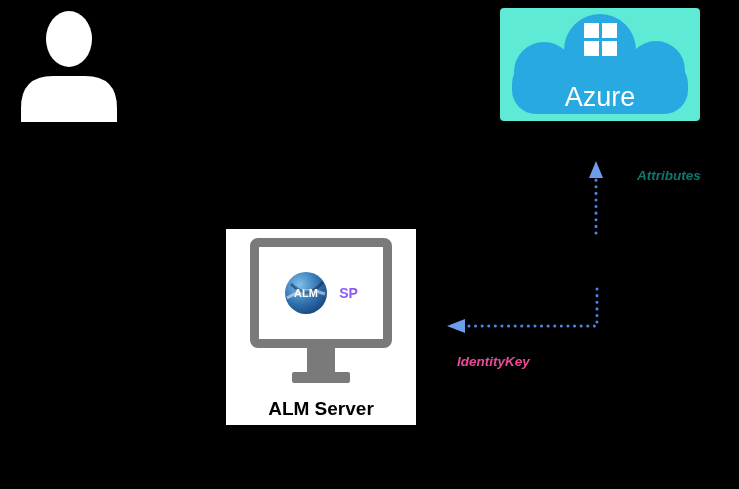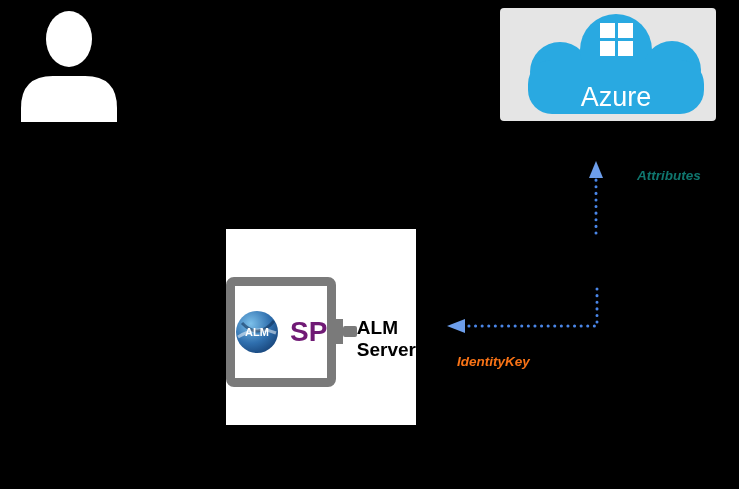--- a/index.html
+++ b/index.html
@@ -48,21 +48,21 @@
 
   
   .alm-card {
     position: absolute;
     left: 226px;
     top: 229px;
     width: 190px;
     height: 196px;
     background: #ffffff;
     display: flex;
-    flex-direction: row;
+    flex-direction: column;
     align-items: center;
     padding-top: 9px;
     box-sizing: border-box;
   }
   .monitor {
     width: 142px;
     height: 110px;
     box-sizing: border-box;
     border: 9px solid #7a7a7a;
     border-radius: 8px;
@@ -76,23 +76,23 @@
     width: 44px;
     height: 44px;
   }
   .alm-logo-text {
     font-family: "Liberation Sans", sans-serif;
     font-size: 11px;
     font-weight: bold;
     fill: #ffffff;
   }
   .sp-label {
-    font-size: 28px;
-    font-weight: bold;
-    color: #701a75;
+    font-size: 14px;
+    font-weight: bold;
+    color: #8b5cf6;
   }
   .monitor-stand {
     width: 28px;
     height: 25px;
     margin-top: -1px;
     background: #7a7a7a;
   }
   .monitor-base {
     width: 58px;
     height: 11px;
@@ -139,21 +139,21 @@
 
 <div class="canvas">
 
   <svg class="person-svg" viewBox="0 0 105 114">
     <g style="fill: rgb(255, 255, 255);">
       <ellipse cx="54" cy="31" rx="23" ry="28"></ellipse>
       <path d="M6 114 L6 100 Q6 68 38 68 L70 68 Q102 68 102 100 L102 114 Z"></path>
     </g>
   </svg>
 
-  <div class="azure-card" style="background: #e5e5e5; padding-left: 16px;">
+  <div class="azure-card" style="background: #5eead4;">
     <svg viewBox="0 0 200 113">
       <g style="fill: rgb(41, 169, 225);">
         <circle cx="44" cy="64" r="30"></circle>
         <circle cx="100" cy="42" r="36"></circle>
         <circle cx="156" cy="62" r="29"></circle>
         <rect x="12" y="52" width="176" height="54" rx="24"></rect>
       </g>
       <g fill="#ffffff" transform="translate(84,15)">
         <rect x="0" y="0" width="15" height="15"></rect>
         <rect x="18" y="0" width="15" height="15"></rect>
@@ -191,15 +191,15 @@
       <line class="dotted" x1="596" y1="233" x2="596" y2="180" style="stroke: rgb(74, 134, 232);"></line>
       <polygon points="596,161 589,178 603,178" style="fill: rgb(109, 158, 235);"></polygon>
     </g>
     <g>
       <path class="dotted" d="M597 289 L597 326 L464 326" style="stroke: rgb(74, 134, 232);"></path>
       <polygon points="447,326 465,319 465,333" style="fill: rgb(109, 158, 235);"></polygon>
     </g>
   </svg>
 
   <div class="flow-label attributes-label" style="color: #0f766e;">Attributes</div>
-  <div class="flow-label identitykey-label" style="color: #f97316;">IdentityKey</div>
+  <div class="flow-label identitykey-label" style="color: #ec4899;">IdentityKey</div>
 
 </div>
 
 </body></html>

